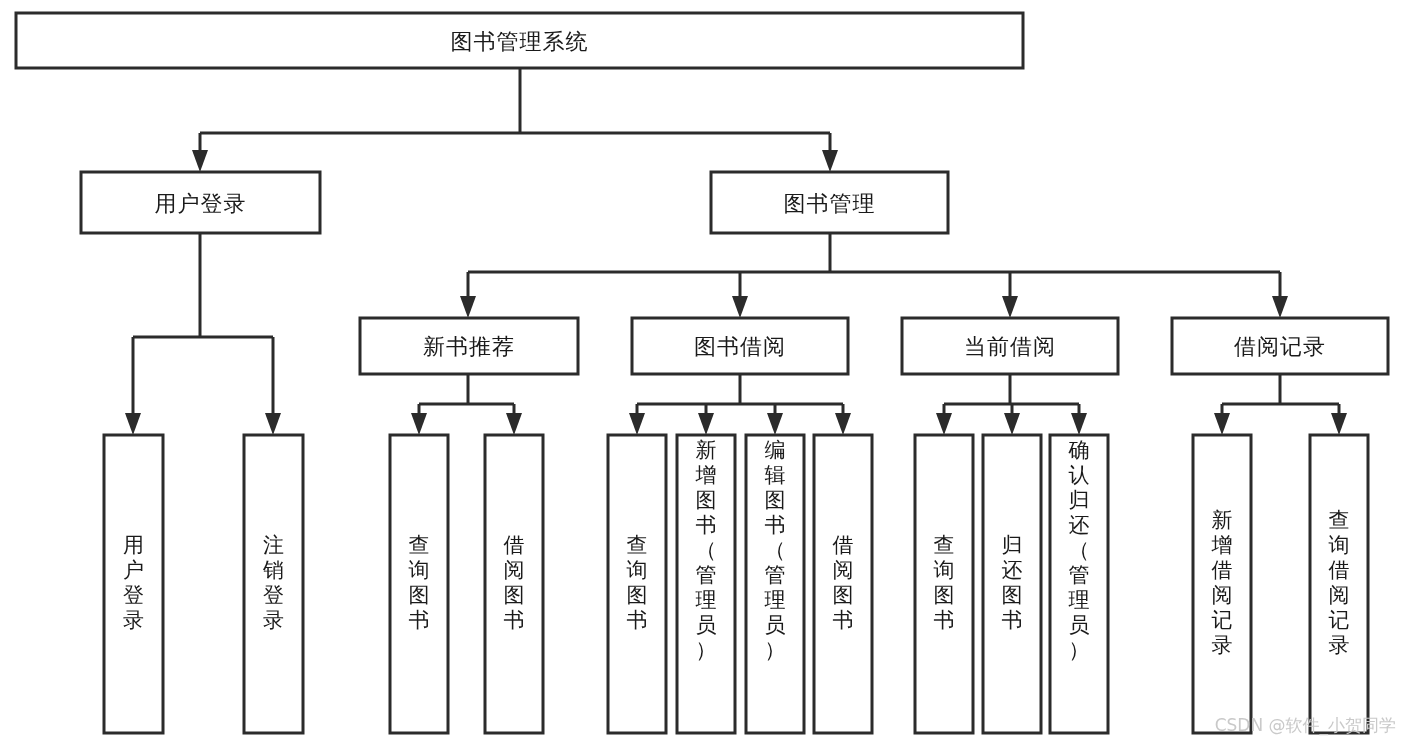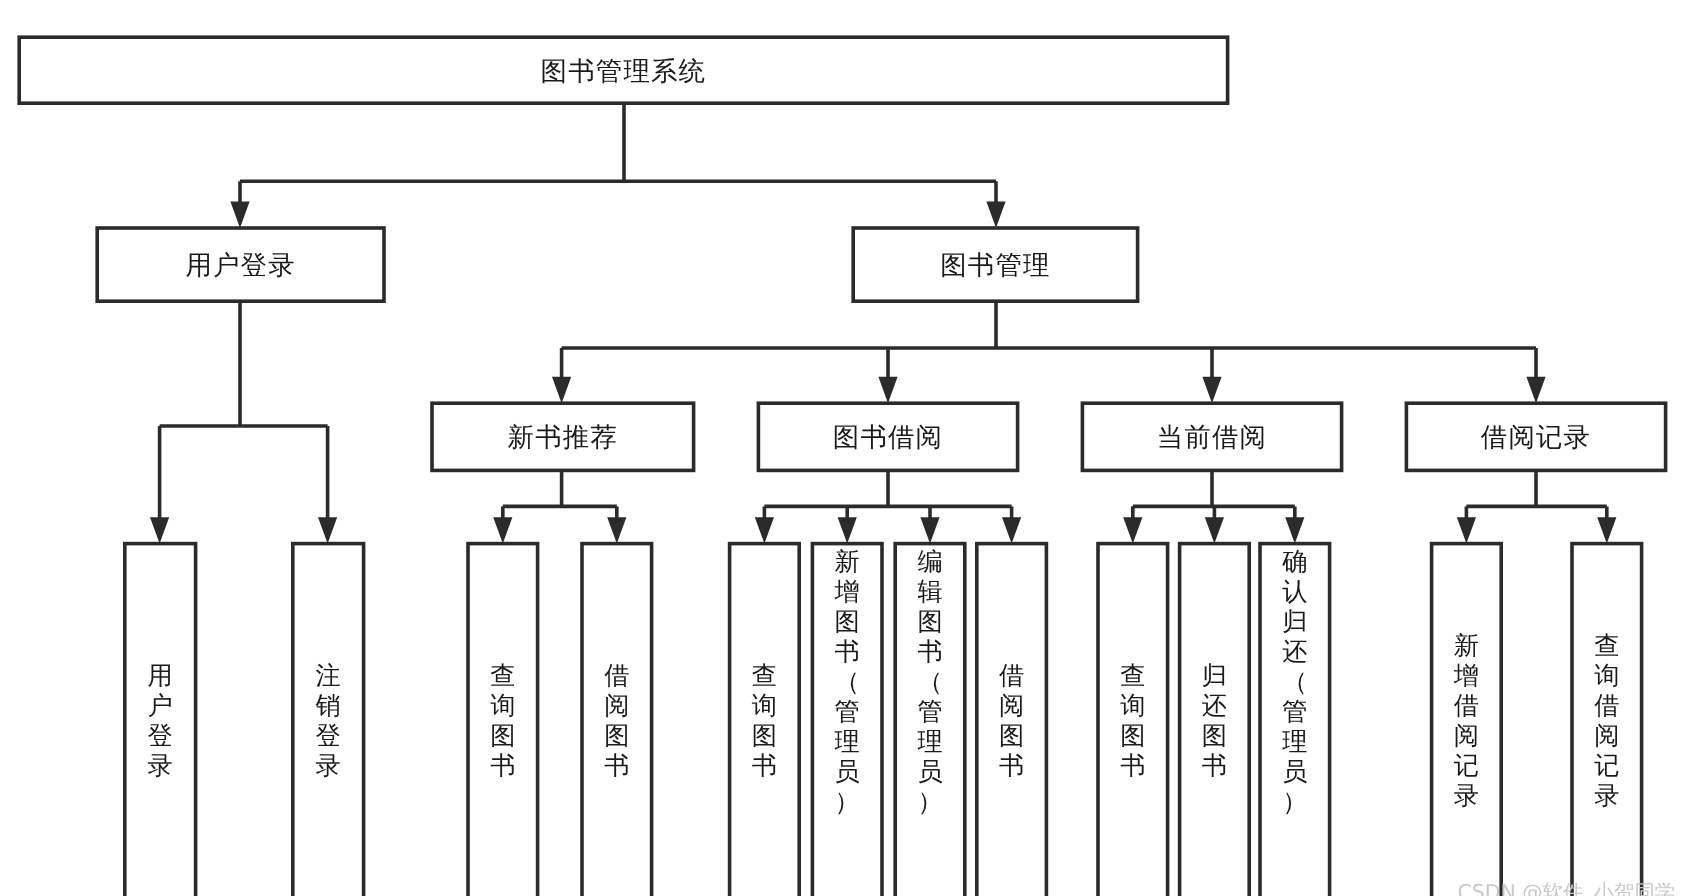--- a/index.html
+++ b/index.html
@@ -10,21 +10,21 @@
   body {
     width: 1405px;
     height: 747px;
     font-family: "DejaVu Sans", "Liberation Sans", sans-serif;
     overflow: hidden;
     position: relative;
   }
   #diagram-root {
     position: absolute;
     left: 0;
-    top: 18px;
+    top: 0;
     width: 1405px;
     height: 590px;
   }
   svg.diagram-canvas {
     display: block;
     width: 1405px;
     height: 747px;
   }
   .node-box {
     fill: #ffffff;

